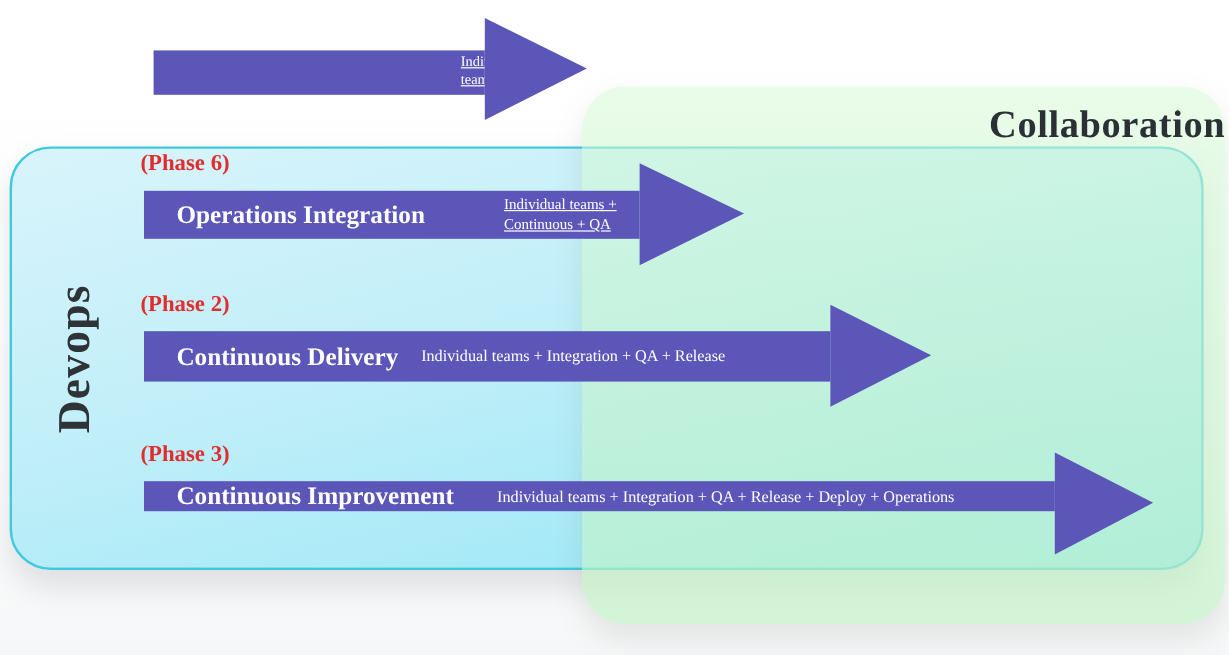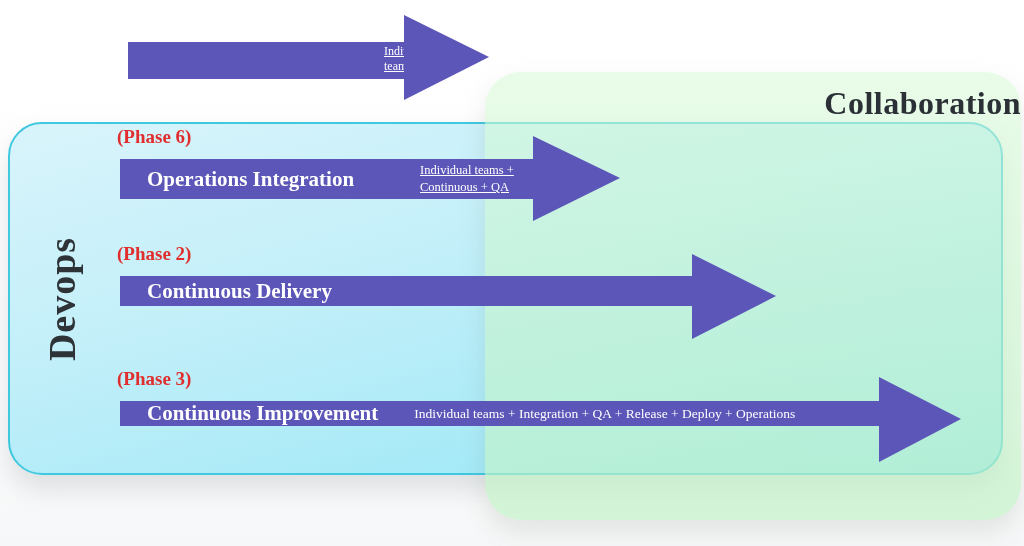--- a/index.html
+++ b/index.html
@@ -71,21 +71,21 @@
 
   
   .arrow-p1{left:120px;top:136px;}
   .arrow-p1 .arrow-body{left:0;top:23px;width:413px;height:40px;padding-left:27px;}
   .arrow-p1 .arrow-head{left:413px;border-left:87px solid var(--arrow-purple,#5b56b7);}
   .arrow-p1 .arrow-label{font-size:21px;}
   .arrow-p1 .arrow-sub{position:absolute;left:300px;top:3px;font-size:12.5px;line-height:17px;}
 
   
   .arrow-p2{left:120px;top:254px;}
-  .arrow-p2 .arrow-body{left:0;top:22px;width:572px;height:30px;padding-left:27px;}
+  .arrow-p2 .arrow-body{left:0;top:22px;width:572px;height:42px;padding-left:27px;}
   .arrow-p2 .arrow-head{left:572px;border-left:84px solid var(--arrow-purple,#5b56b7);}
   .arrow-p2 .arrow-label{font-size:21px;}
   .arrow-p2 .arrow-sub{margin-left:19px;font-size:13.5px;}
 
   
   .arrow-p3{left:120px;top:377px;}
   .arrow-p3 .arrow-body{left:0;top:24px;width:759px;height:25px;padding-left:27px;}
   .arrow-p3 .arrow-head{left:759px;border-left:82px solid var(--arrow-purple,#5b56b7);}
   .arrow-p3 .arrow-label{font-size:21px;}
   .arrow-p3 .arrow-sub{margin-left:36px;font-size:13.5px;}
@@ -123,20 +123,21 @@
         <span>Individual teams +</span>
         <span>Continuous + QA</span>
       </span>
     </div>
     <div class="arrow-head"></div>
   </div>
 
   <div class="arrow arrow-p2">
     <div class="arrow-body">
       <span class="arrow-label">Continuous Delivery</span>
+      <span class="arrow-sub">Individual teams + Integration + QA + Release</span>
     </div>
     <div class="arrow-head"></div>
   </div>
 
   <div class="arrow arrow-p3">
     <div class="arrow-body">
       <span class="arrow-label">Continuous Improvement</span>
       <span class="arrow-sub">Individual teams + Integration + QA + Release + Deploy + Operations</span>
     </div>
     <div class="arrow-head"></div>

